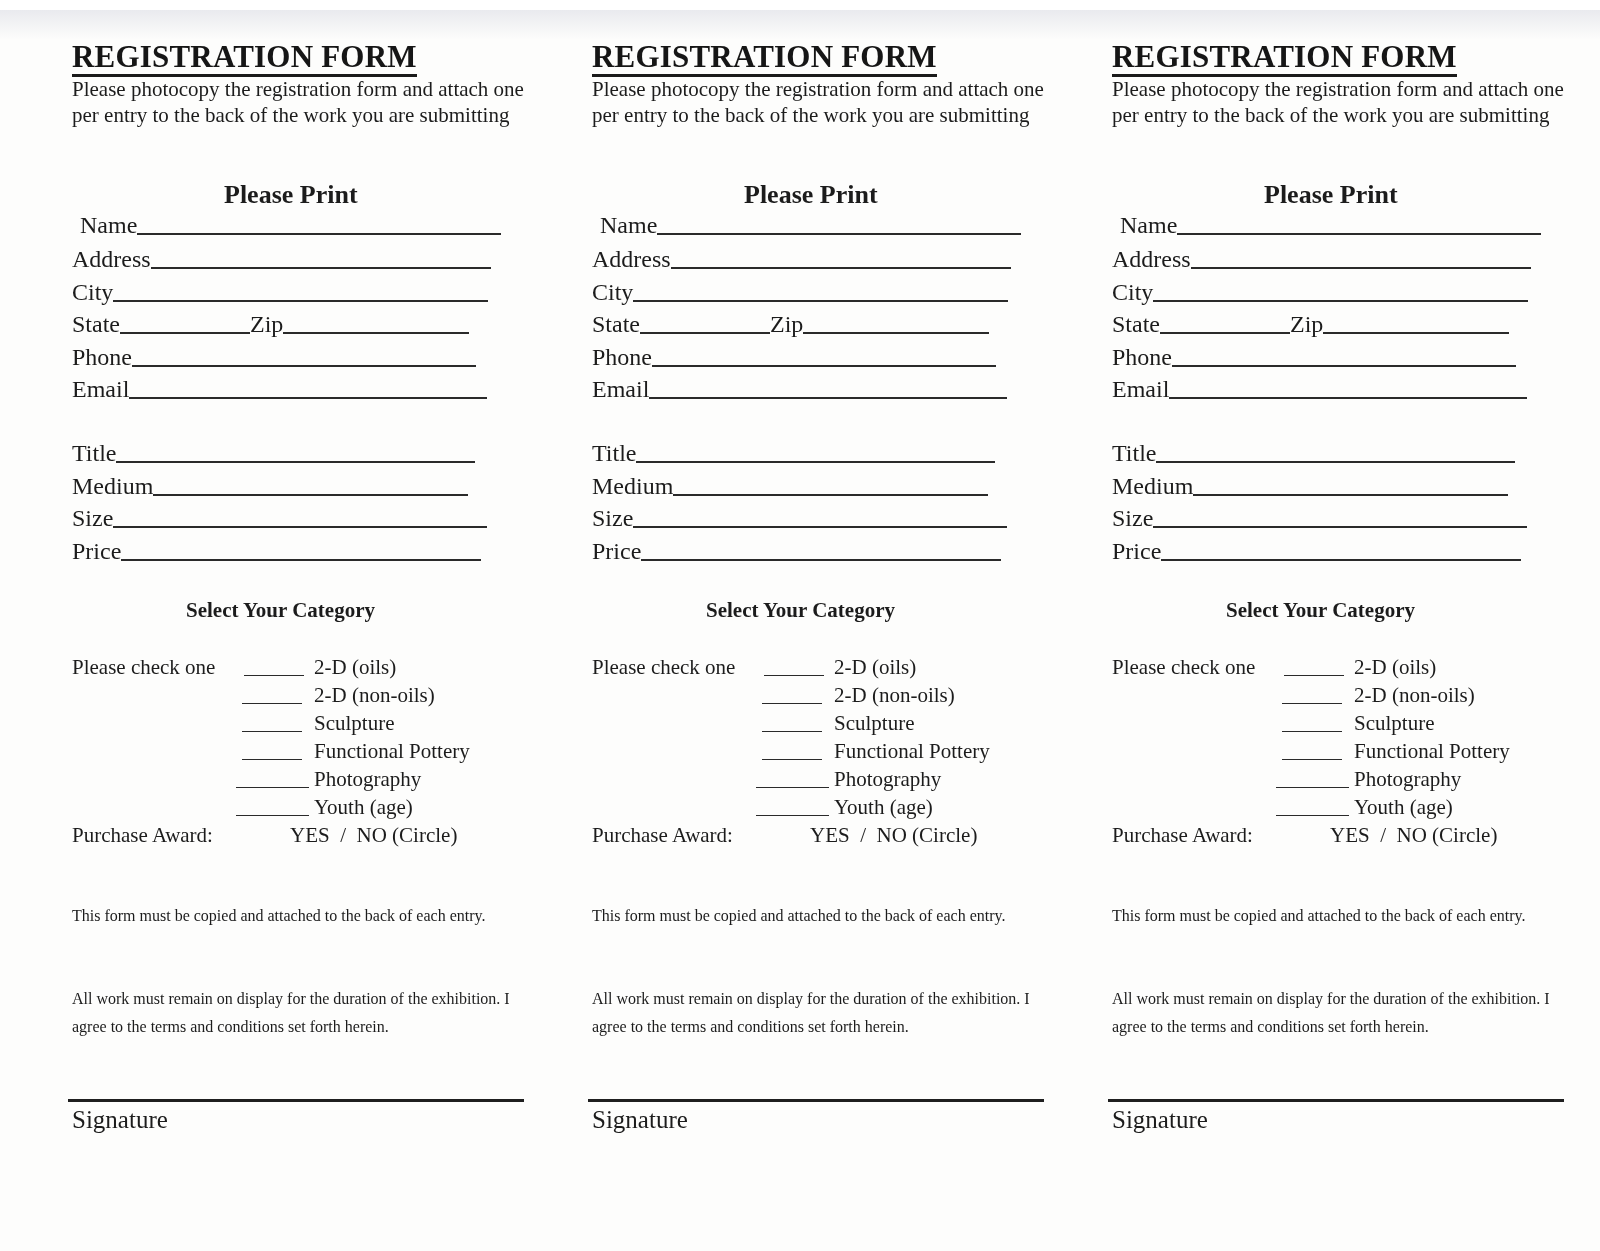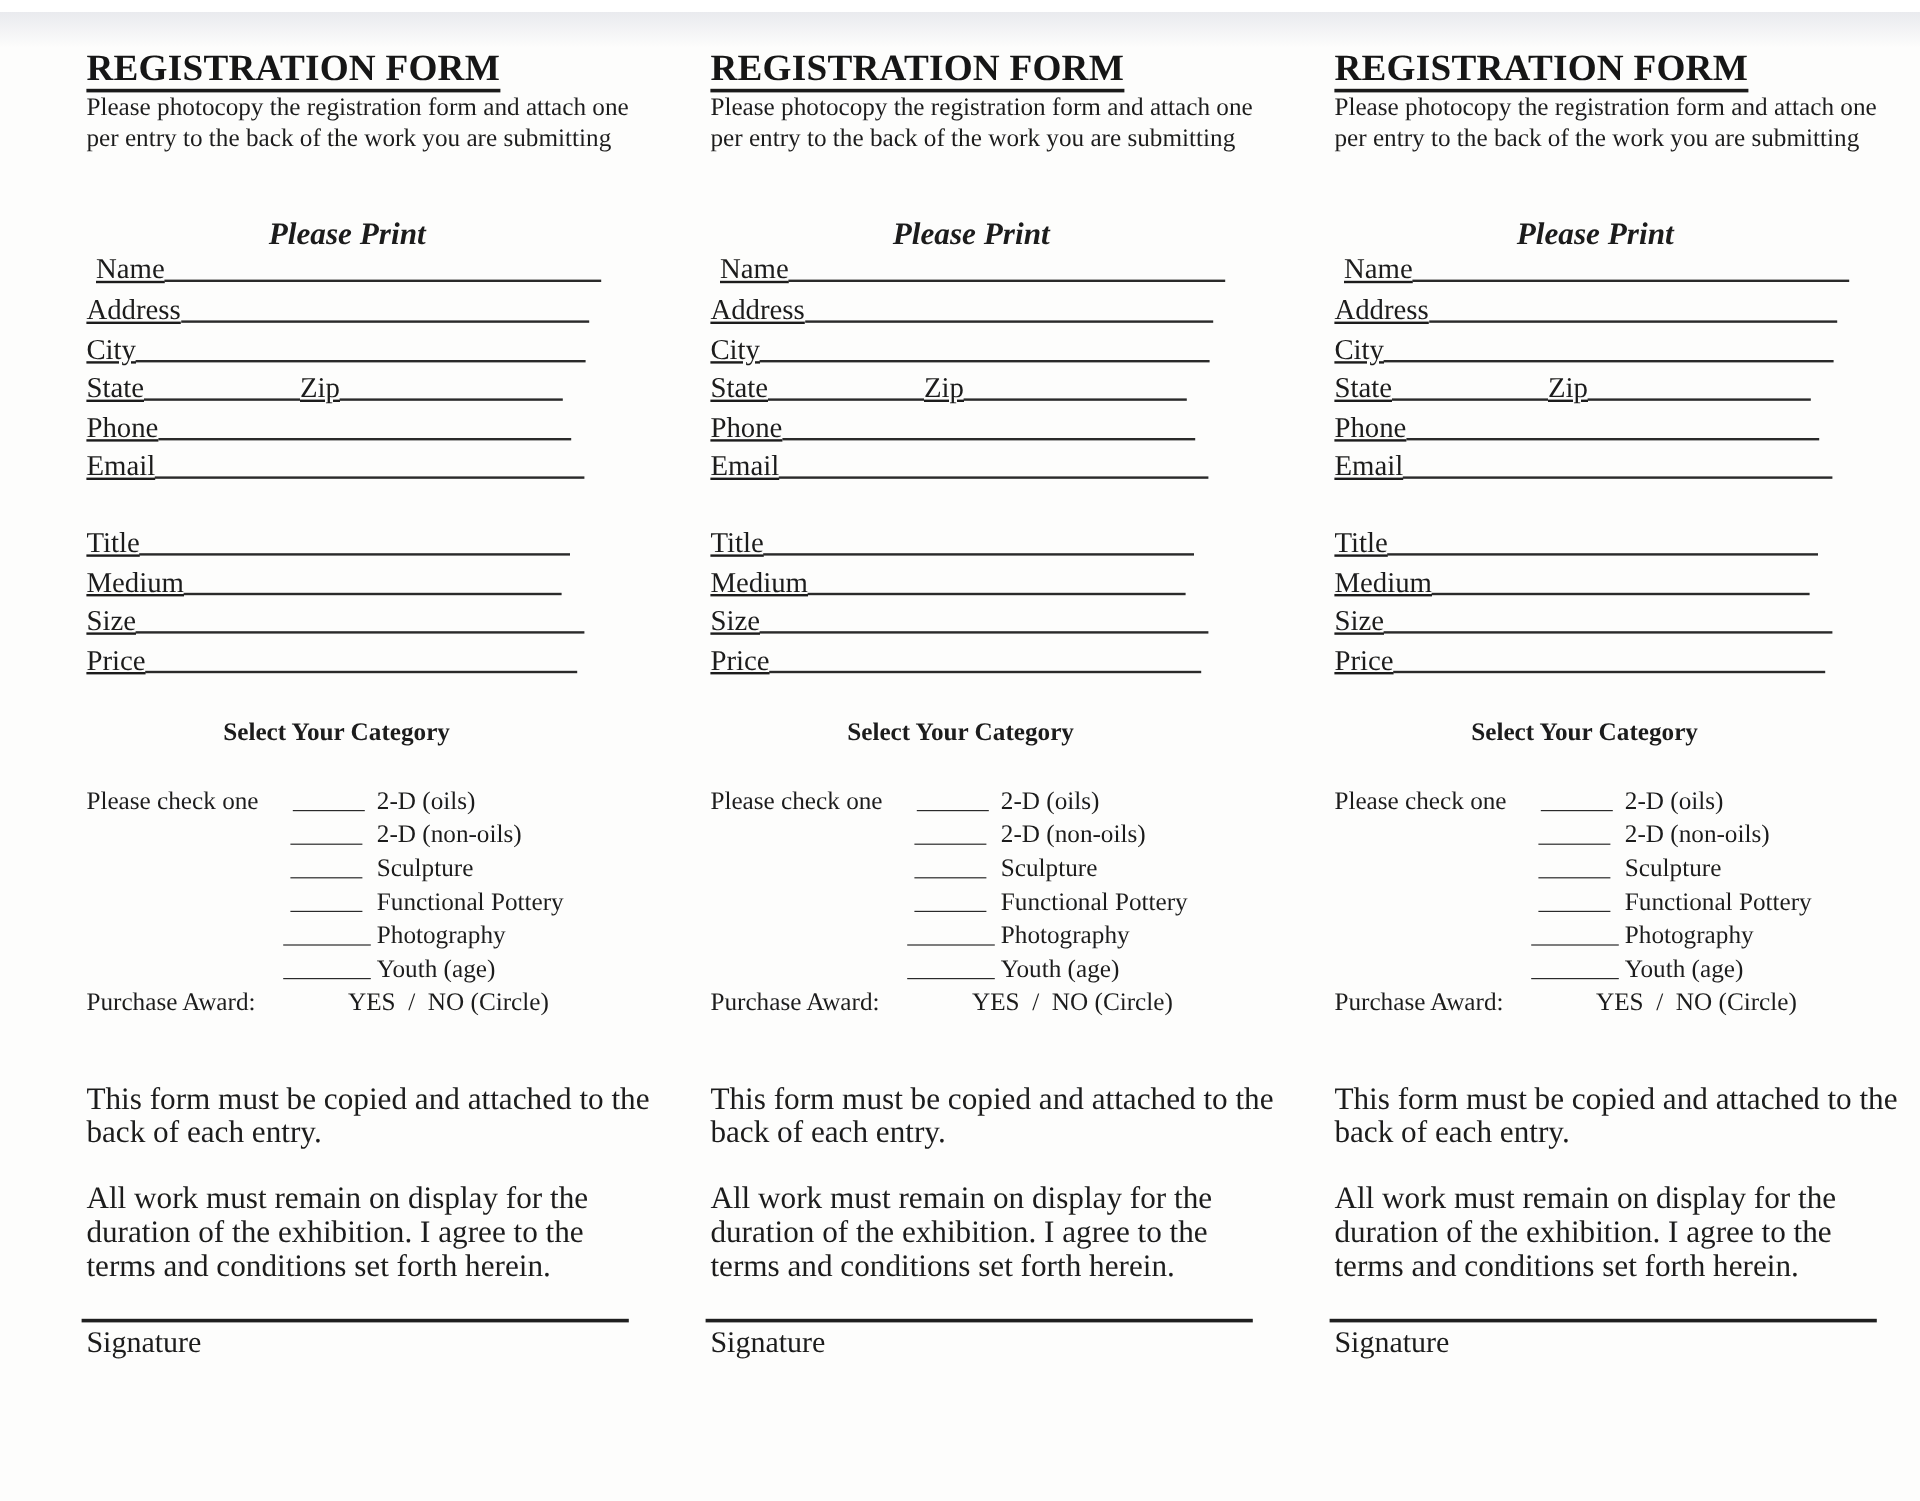--- a/index.html
+++ b/index.html
@@ -27,48 +27,48 @@
     color: #161616;
     border-bottom: 3px solid #1a1a1a; line-height: 34px; padding-bottom: 0px;
     white-space: nowrap;
   }
   .intro {
     position: absolute; left: 0; top: 76px; width: 470px;
     font-size: 21px; line-height: 26px;
   }
   .please-print {
     position: absolute; left: 152px; top: 180px;
-    font-size: 26px; font-weight: bold; font-style: italic;
+    font-size: 26px; font-weight: bold; 
   }
   .field {
     position: absolute; left: 0; height: 30px; display: flex; align-items: flex-end;
     font-size: 24px; line-height: 26px;
   }
-  .field .lbl { white-space: nowrap; text-decoration: underline; }
+  .field .lbl { white-space: nowrap; }
   .field .line {
     border-bottom: 2px solid #2a2a2a; height: 0; margin-bottom: 3px; flex: none;
   }
   .cat-heading {
     position: absolute; left: 114px; top: 598px;
     font-size: 21px; font-weight: bold;
   }
   .check-row {
     position: absolute; left: 0; height: 26px; font-size: 21px; line-height: 26px;
   }
   .check-row .prefix { position: absolute; left: 0; top: 0; white-space: nowrap; }
   .check-row .blank {
     position: absolute; top: 21px; height: 0; border-bottom: 1.5px solid #2a2a2a;
   }
   .check-row .opt { position: absolute; left: 242px; top: 0; white-space: nowrap; }
   .purchase {
     position: absolute; left: 0; top: 822px; font-size: 21px; line-height: 26px; white-space: nowrap;
   }
   .purchase .yesno { position: absolute; left: 218px; top: 0; }
   .para {
-    position: absolute; left: 0; width: 470px; font-size: 26px; line-height: 28px;
+    position: absolute; left: 0; width: 470px; font-size: 16px; line-height: 28px;
   }
   .sigline {
     position: absolute; left: -4px; top: 1099px; width: 456px; height: 0;
     border-bottom: 3px solid #1f1f1f;
   }
   .siglbl {
     position: absolute; left: 0; top: 1106px; font-size: 25px;
   }
 </style>
 </head>

